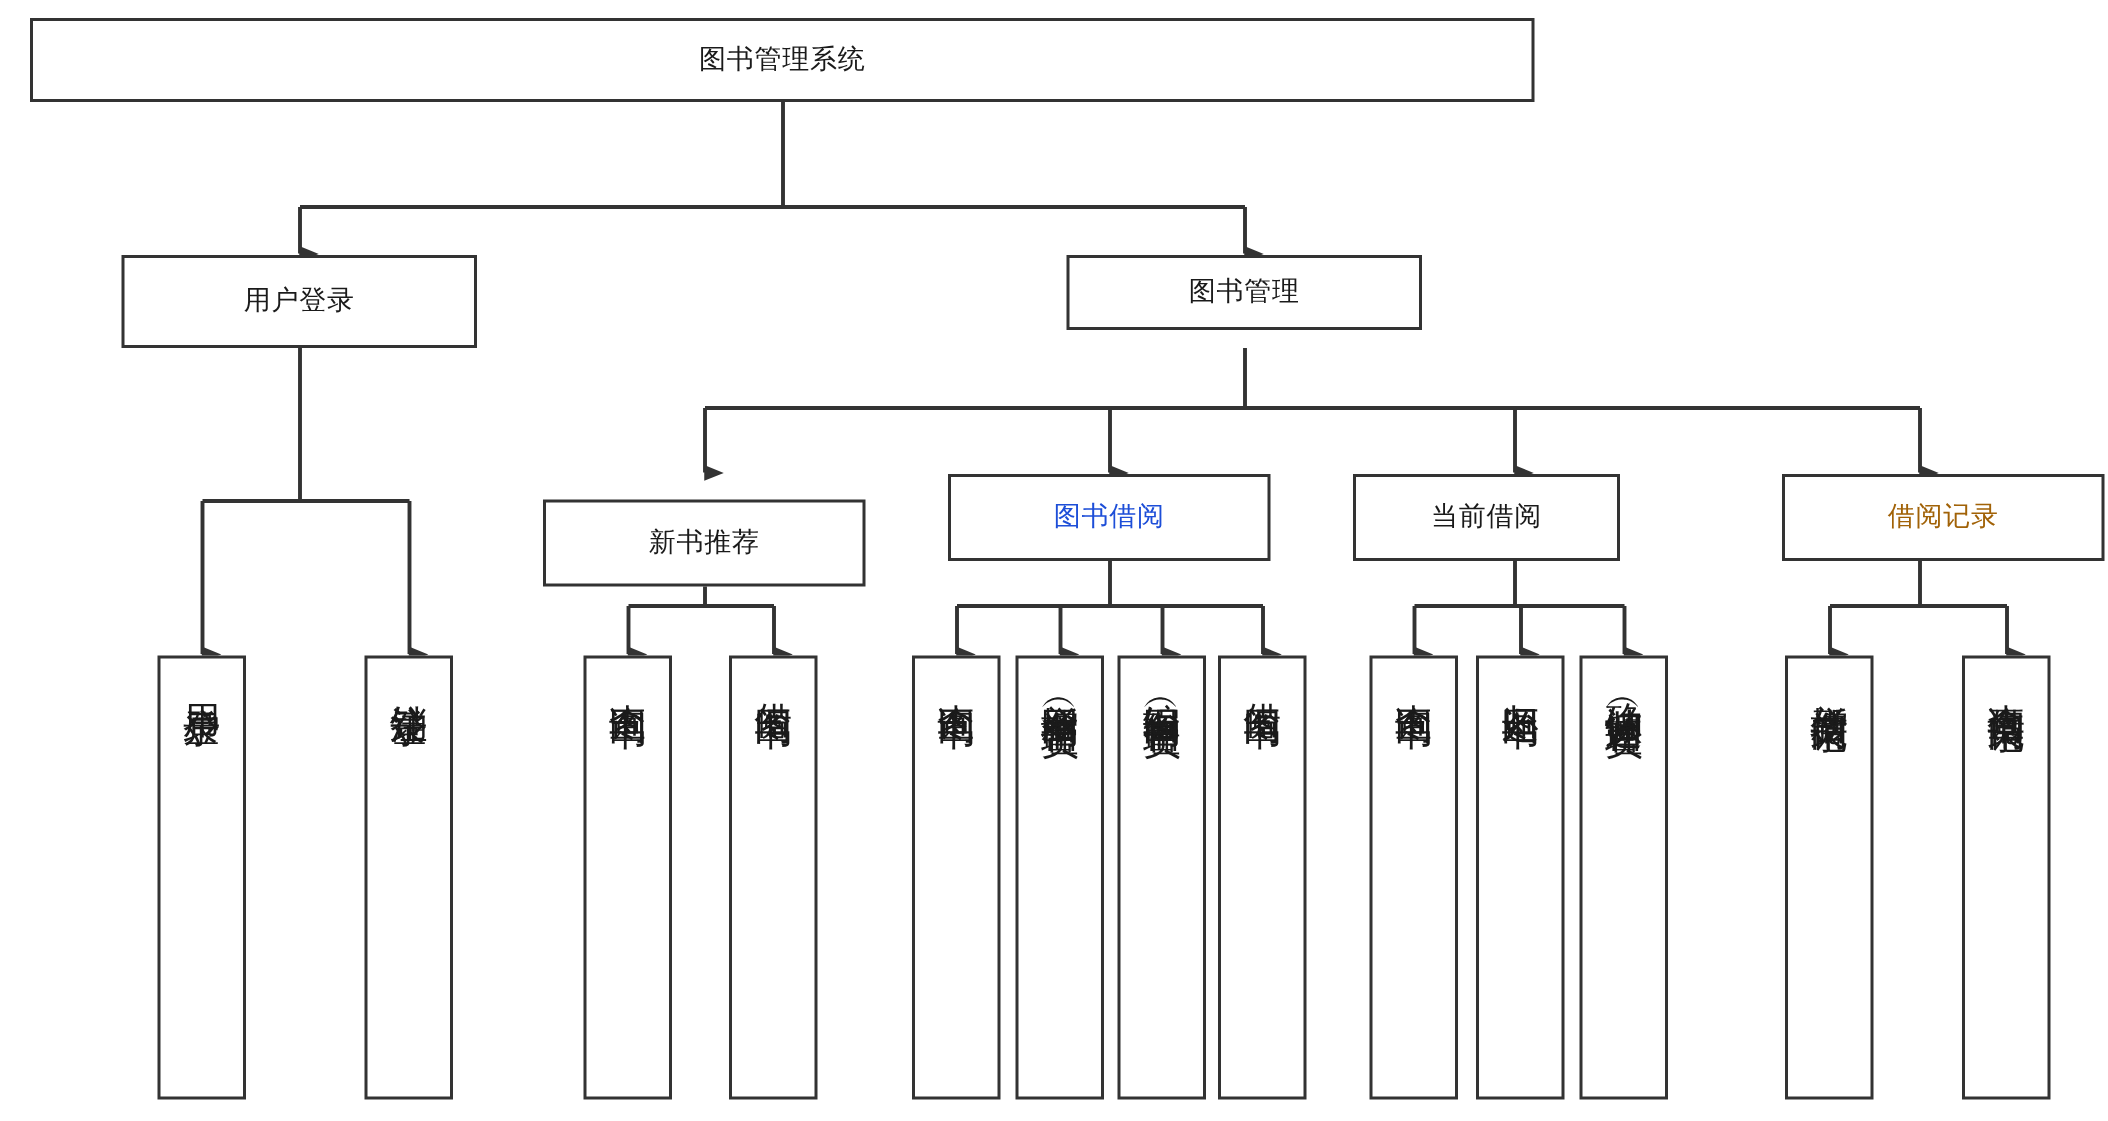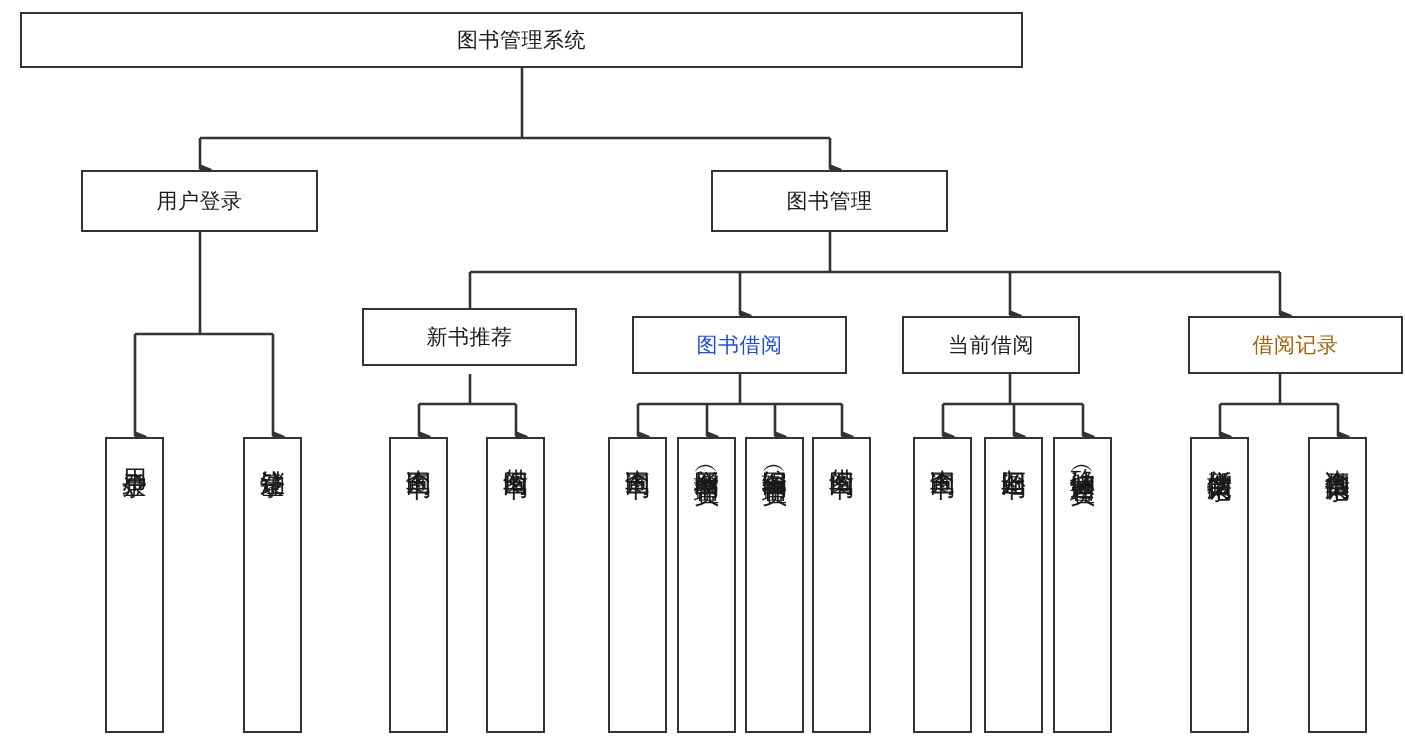--- a/index.html
+++ b/index.html
@@ -35,21 +35,21 @@
     color: #1a1a1a;
   }
   .node .label {
     display: block;
     text-align: center;
     line-height: 1.16;
   }
   
   .node.horiz .label {
     writing-mode: horizontal-tb;
-    font-size: 21px;
+    font-size: 18px;
     letter-spacing: 0.5px;
   }
   
   .node.vert {
     align-items: flex-start;
     padding-top: 10px;
   }
   .node.vert .label {
     writing-mode: vertical-rl;
     text-orientation: upright;
@@ -116,24 +116,24 @@
       </g>
   </svg>
 
   <div id="nodes">
       <div class="node horiz" style="left: 20px; top: 12px; width: 1003px; height: 56px; border-color: rgb(51, 51, 51); color: rgb(26, 26, 26);">
         <span class="label">图书管理系统</span>
       </div>
       <div class="node horiz" style="left: 81px; top: 170px; width: 237px; height: 62px; border-color: rgb(51, 51, 51); color: rgb(26, 26, 26);">
         <span class="label">用户登录</span>
       </div>
-      <div class="node horiz" style="left: 711px; top: 170px; width: 237px; height: 62px; border-color: rgb(51, 51, 51); color: rgb(26, 26, 26);">
+      <div class="node horiz" style="left: 711px; top: 170px; width: 237px; height: 50px; border-color: rgb(51, 51, 51); color: rgb(26, 26, 26);">
         <span class="label">图书管理</span>
       </div>
-      <div class="node horiz" style="left: 362px; top: 308px; width: 215px; height: 58px; border-color: rgb(51, 51, 51); color: rgb(26, 26, 26);">
+      <div class="node horiz" style="left: 362px; top: 333px; width: 215px; height: 58px; border-color: rgb(51, 51, 51); color: rgb(26, 26, 26);">
         <span class="label">新书推荐</span>
       </div>
       <div class="node horiz" style="left: 632px; top: 316px; width: 215px; height: 58px; border-color: rgb(51, 51, 51); color: #1d4ed8;">
         <span class="label">图书借阅</span>
       </div>
       <div class="node horiz" style="left: 902px; top: 316px; width: 178px; height: 58px; border-color: rgb(51, 51, 51); color: rgb(26, 26, 26);">
         <span class="label">当前借阅</span>
       </div>
       <div class="node horiz" style="left: 1172px; top: 316px; width: 215px; height: 58px; border-color: rgb(51, 51, 51); color: #a16207; margin-left: 16px;">
         <span class="label">借阅记录</span>

